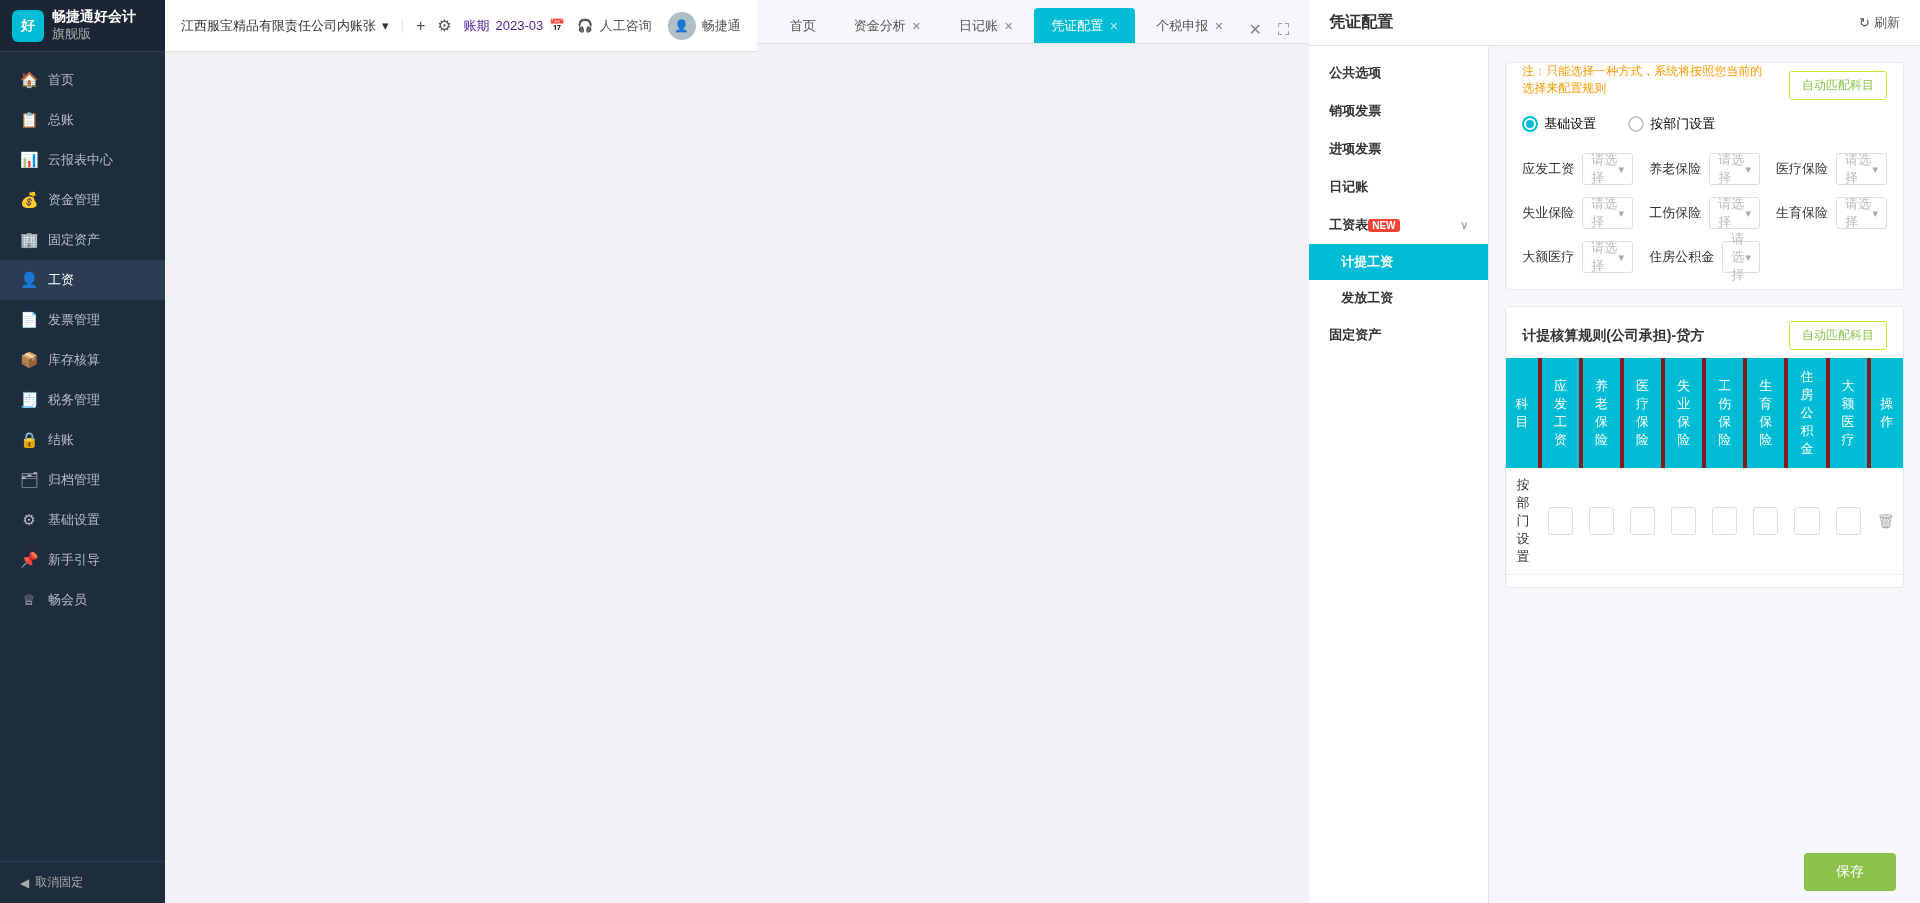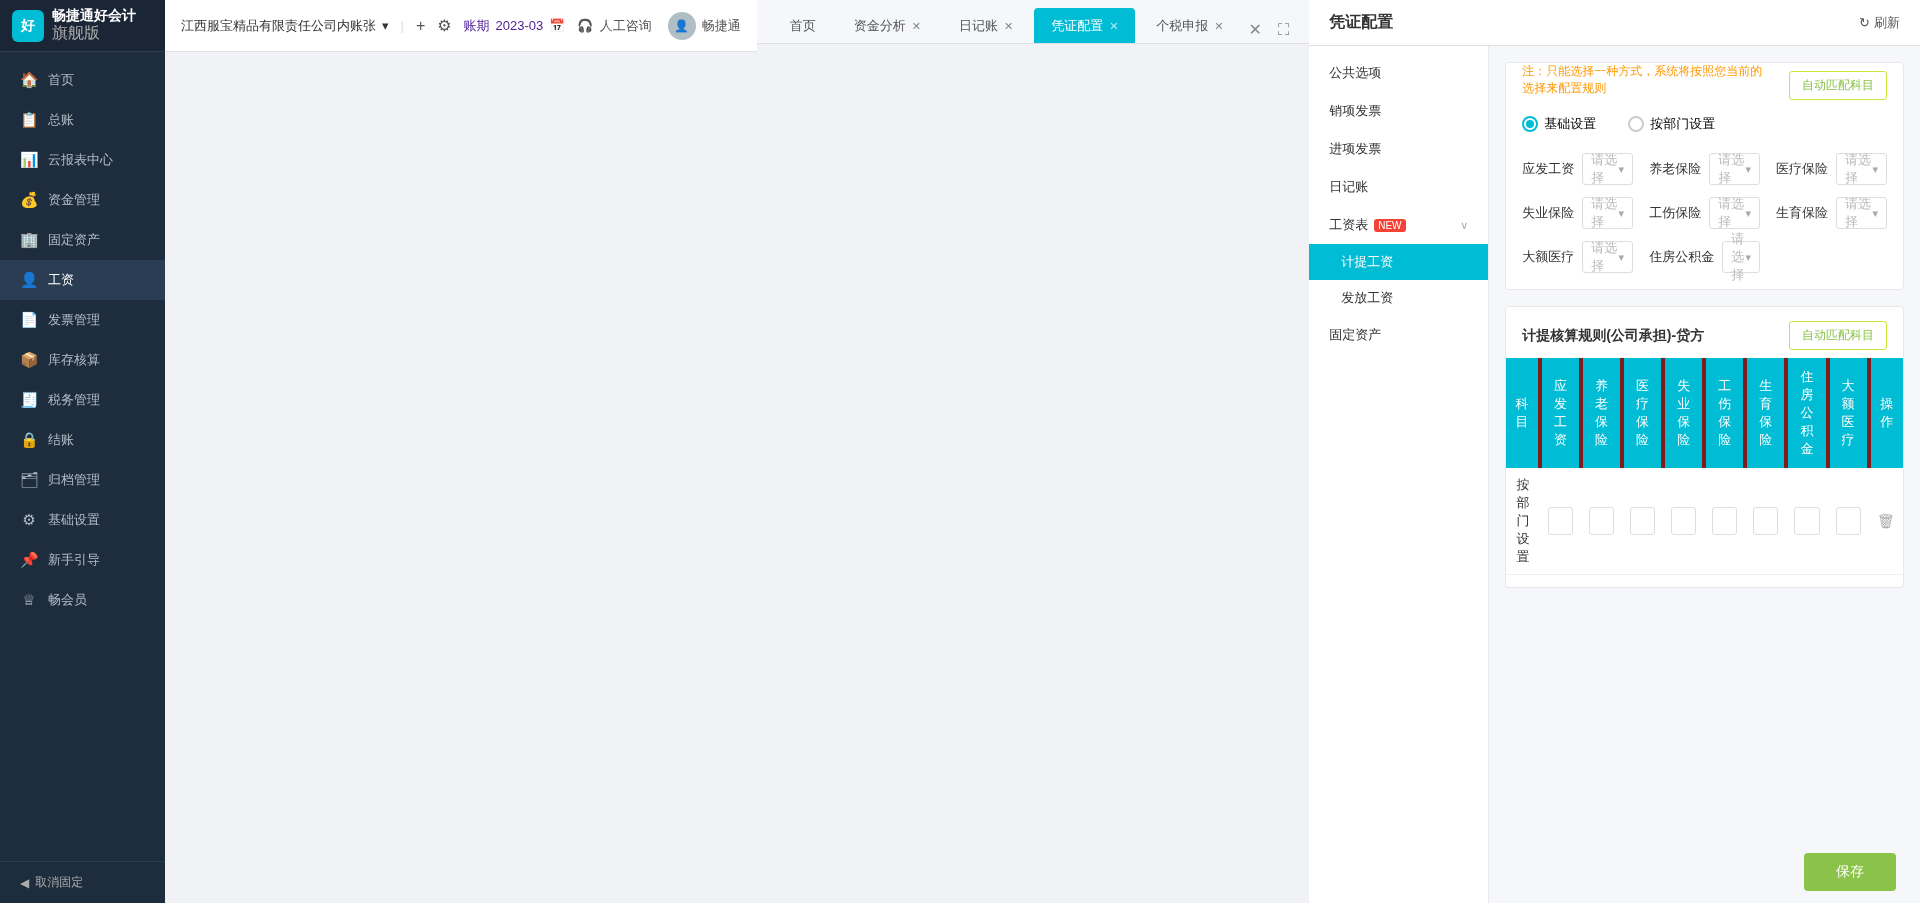--- a/index.html
+++ b/index.html
@@ -30,21 +30,21 @@
       display: flex;
       align-items: center;
       justify-content: center;
       color: white;
       font-weight: bold;
       font-size: 14px;
       margin-right: 8px;
       flex-shrink: 0;
     }
     .sidebar-logo-text { color: white; font-size: 14px; font-weight: bold; line-height: 1.2; }
-    .sidebar-logo-sub { color: #aaa; font-size: 16px; }
+    .sidebar-logo-sub { color: #aaa; font-size: 13px; }
     .sidebar-nav { flex: 1; overflow-y: auto; padding: 8px 0; }
     .sidebar-item {
       display: flex;
       align-items: center;
       padding: 11px 20px;
       color: #b0bec5;
       cursor: pointer;
       font-size: 13px;
       transition: background 0.2s;
     }
@@ -138,37 +138,37 @@
     .body-layout { flex: 1; display: flex; overflow: hidden; }
 
     
     .left-menu {
       width: 180px;
       background: white;
       border-right: 1px solid #e8e8e8;
       padding: 8px 0;
       overflow-y: auto;
       flex-shrink: 0;
+      font-weight: bold;
     }
     .left-menu-item {
       padding: 10px 20px;
       color: #333;
       cursor: pointer;
       font-size: 13px;
       display: flex;
       align-items: center;
       justify-content: space-between;
     }
     .left-menu-item .new-badge {
       background: #f44336;
       color: white;
       font-size: 10px;
       padding: 1px 4px;
       border-radius: 3px;
-      margin-left: 6px;
     }
     .left-menu-item .chevron { font-size: 11px; color: #aaa; }
     .left-menu-sub-item {
       padding: 9px 20px 9px 32px;
       color: #333;
       cursor: pointer;
       font-size: 13px;
     }
     .left-menu-sub-item.active { background: #00bcd4; color: white; }
 

